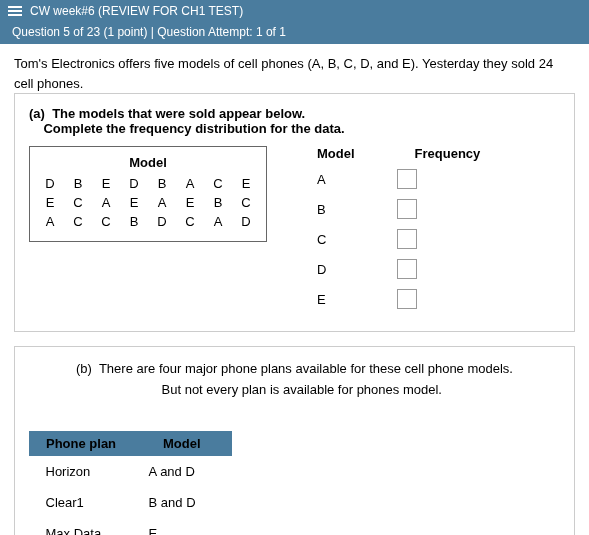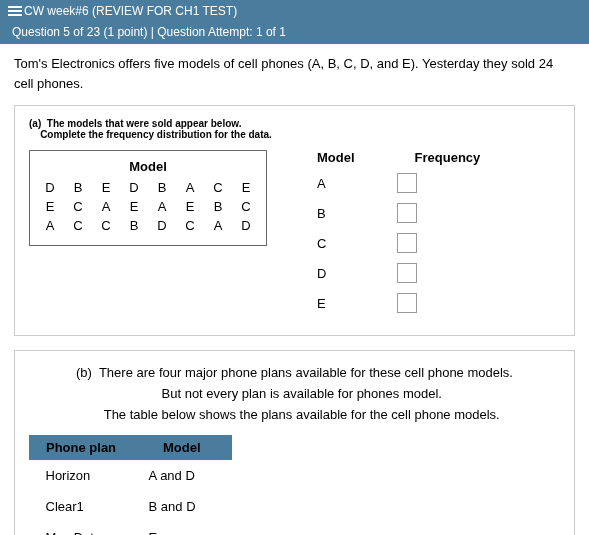--- a/index.html
+++ b/index.html
@@ -10,21 +10,21 @@
       width: 589px;
       min-height: 535px;
       color: #000;
     }
     .top-bar {
       background: #4a7c9e;
       color: #fff;
       padding: 4px 8px;
       display: flex;
       align-items: center;
-      gap: 2px;
+      gap: 8px;
       font-size: 12px;
     }
     .hamburger {
       display: flex;
       flex-direction: column;
       gap: 2px;
       cursor: pointer;
     }
     .hamburger span {
       display: block;
@@ -37,31 +37,31 @@
       color: #fff;
       padding: 3px 8px 5px 12px;
       font-size: 12px;
     }
     .main-content {
       padding: 10px 14px;
       background: #fff;
     }
     .problem-text {
       font-size: 13px;
-      margin-bottom: 12px;
+      margin-bottom: 0;
       line-height: 1.5;
     }
     .part-box {
       border: 1px solid #ccc;
       padding: 12px 14px;
       margin-bottom: 14px;
       background: #fff;
     }
     .part-label {
-      font-size: 10px;
+      font-size: 13px;
       margin-bottom: 6px;
       font-weight: normal;
     }
     .part-label span {
       font-weight: bold;
     }
     .freq-section {
       display: flex;
       gap: 30px;
       align-items: flex-start;
@@ -240,21 +240,21 @@
           </div>
         </div>
       </div>
     </div>
 
     <div class="part-box">
       <div class="part-b-text">
         <span>(b)</span>&nbsp;
         <span>There are four major phone plans available for these cell phone models.</span><br>
         &nbsp;&nbsp;&nbsp;&nbsp;<span>But not every plan is available for phones model.</span><br>
-        &nbsp;&nbsp;&nbsp;&nbsp;<span>The table below shows the plans available for the cell phone models.</span>
+        &nbsp;&nbsp;&nbsp;&nbsp;
       </div>
 
       <table class="phone-plan-table">
         <thead>
           <tr>
             <th>Phone plan</th>
             <th>Model</th>
           </tr>
         </thead>
         <tbody>

